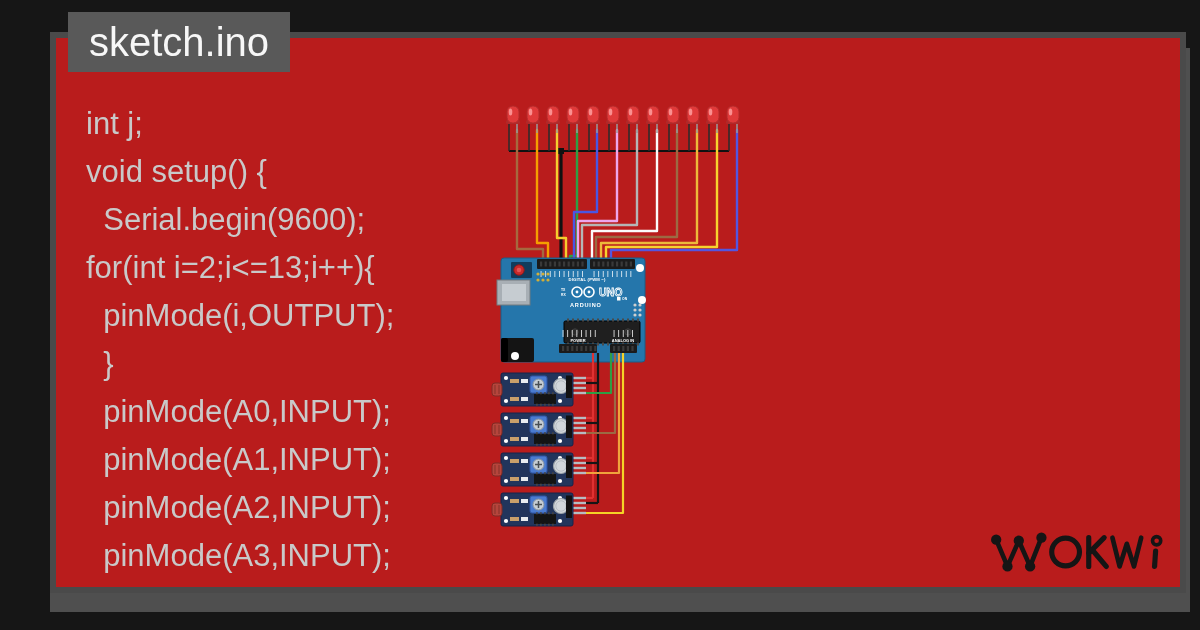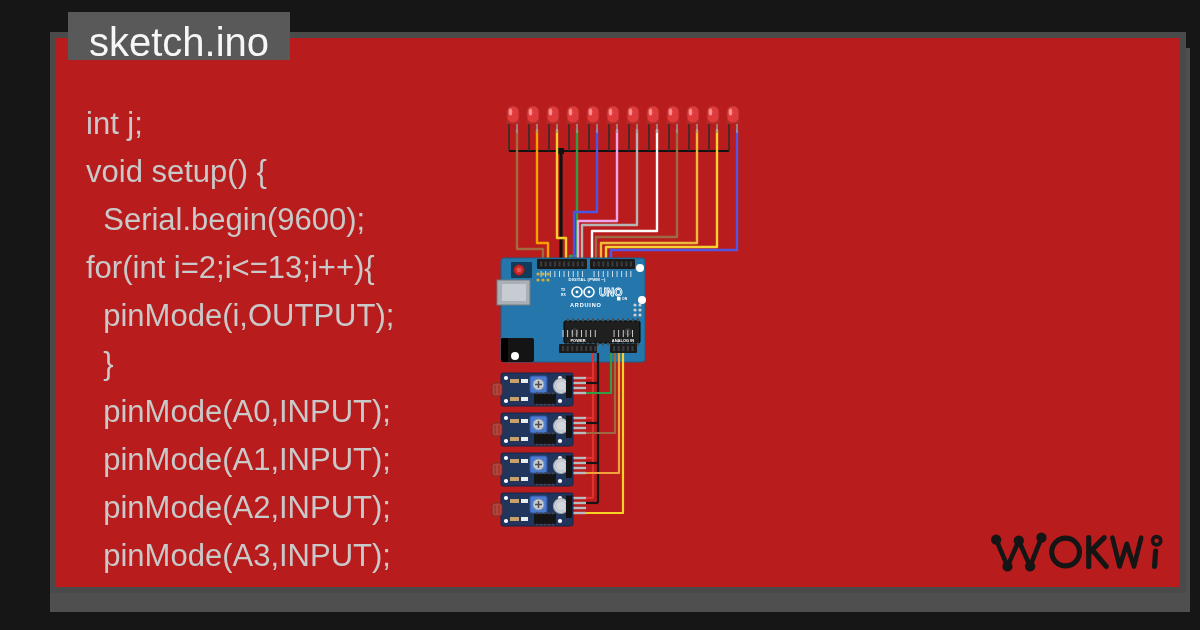--- a/index.html
+++ b/index.html
@@ -1,21 +1,21 @@
 <!DOCTYPE html>
 <html><head>
 <meta charset="utf-8">
 <style>
   html,body{margin:0;padding:0;background:#161616;}
   .stage{position:relative;width:1200px;height:630px;background:#161616;overflow:hidden;
          font-family:"Liberation Sans",sans-serif;}
   .shadow{position:absolute;left:50px;top:48px;width:1140px;height:564px;background:#4f4f4f;}
   .card{position:absolute;left:50px;top:32px;width:1124px;height:549px;background:#b91c1c;
         border:6px solid #4a4a4a;overflow:hidden;}
-  .titlebox{position:absolute;left:68px;top:12px;height:48px;background:#595959;
+  .titlebox{position:absolute;left:68px;top:12px;height:60px;background:#595959;
         color:#f7f7f7;font-size:40px;line-height:60px;padding:0 21px;z-index:5;}
   .code{position:absolute;left:30px;top:62px;margin:0;font-family:"Liberation Sans",sans-serif;
         font-size:31px;line-height:48px;color:#c9c9c9;white-space:pre;}
   .circuit{position:absolute;left:402px;top:52px;}
   .logo{position:absolute;right:10px;bottom:10px;width:180px;height:52px;}
   svg text{font-family:"Liberation Sans",sans-serif;}
 </style>
 </head>
 <body>
 

